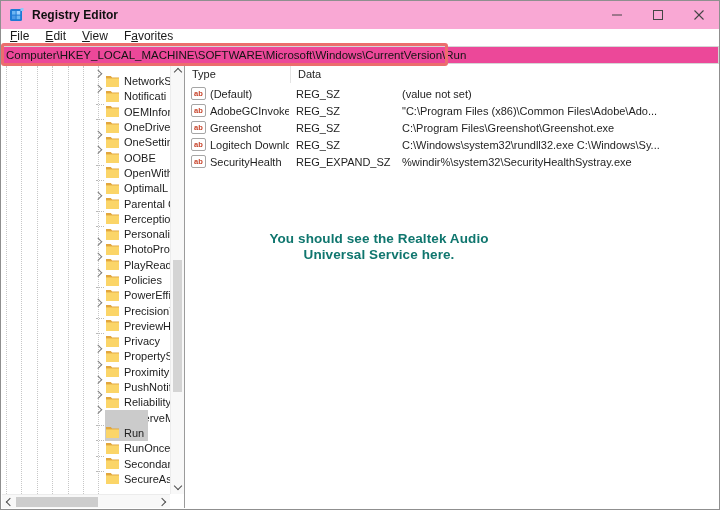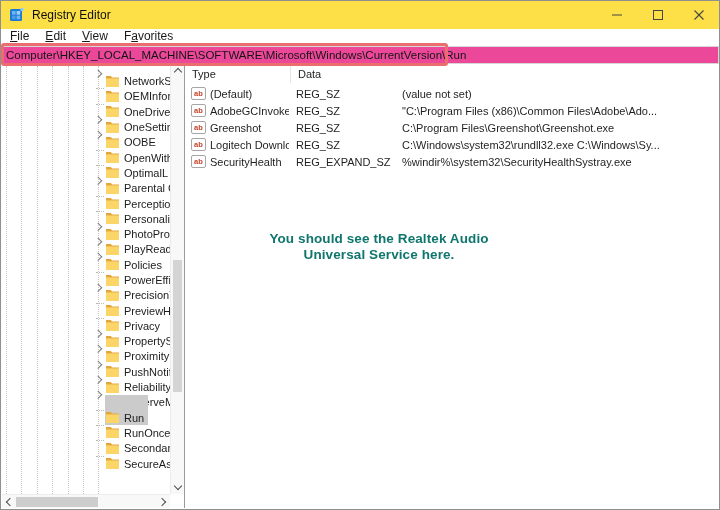--- a/index.html
+++ b/index.html
@@ -1,20 +1,20 @@
 <!DOCTYPE html>
 <html><head>
 <meta charset="utf-8">
 <style>
   html,body{margin:0;padding:0;background:#fff;}
   body{width:720px;height:510px;position:relative;font-family:"Liberation Sans",sans-serif;overflow:hidden;}
   .window{position:absolute;inset:0;border:1px solid #8f8f8f;box-sizing:border-box;background:#fff;}
 
   
-  .titlebar{height:28px;display:flex;align-items:center;padding-left:9px;position:relative;background:#fde047;}
+  .titlebar{height:28px;display:flex;align-items:center;padding-left:9px;position:relative;background:#f9a8d4;font-weight:bold;}
   .app-icon{width:14px;height:14px;margin-right:8px;flex:none;}
   .title{font-size:12px;color:#0f0f0f;}
   .win-controls{position:absolute;right:0;top:0;height:100%;display:flex;}
   .wc{width:41px;height:100%;display:flex;align-items:center;justify-content:center;}
 
   
   .menubar{height:16px;display:flex;align-items:flex-start;padding-left:9px;gap:16px;font-size:12px;color:#1a1a1a;}
   .mitem u{text-decoration:underline;text-underline-offset:1px;}
 
   
@@ -142,20 +142,34 @@
               <span class="folder">
                 <svg width="13" height="11" viewBox="0 0 13 11">
                   <path d="M0 0 h4.8 l1.3 1.6 H13 V11 H0 Z" fill="#e2a63d"></path>
                   <path d="M0 2.4 H13 V11 H0 Z" fill="#fbd568"></path>
                 </svg>
               </span>
               <span class="tlabel">NetworkS</span>
             </span>
           </div>
           <div class="trow">
+            <span class="twisty">
+              <i class="chev-right"></i>
+            </span>
+            <span class="grp">
+              <span class="folder">
+                <svg width="13" height="11" viewBox="0 0 13 11">
+                  <path d="M0 0 h4.8 l1.3 1.6 H13 V11 H0 Z" fill="#e2a63d"></path>
+                  <path d="M0 2.4 H13 V11 H0 Z" fill="#fbd568"></path>
+                </svg>
+              </span>
+              <span class="tlabel">Notificati</span>
+            </span>
+          </div>
+          <div class="trow">
             <span class="dash"></span>
             <span class="grp">
               <span class="folder">
                 <svg width="13" height="11" viewBox="0 0 13 11">
                   <path d="M0 0 h4.8 l1.3 1.6 H13 V11 H0 Z" fill="#e2a63d"></path>
                   <path d="M0 2.4 H13 V11 H0 Z" fill="#fbd568"></path>
                 </svg>
               </span>
               <span class="tlabel">OEMInfor</span>
             </span>

